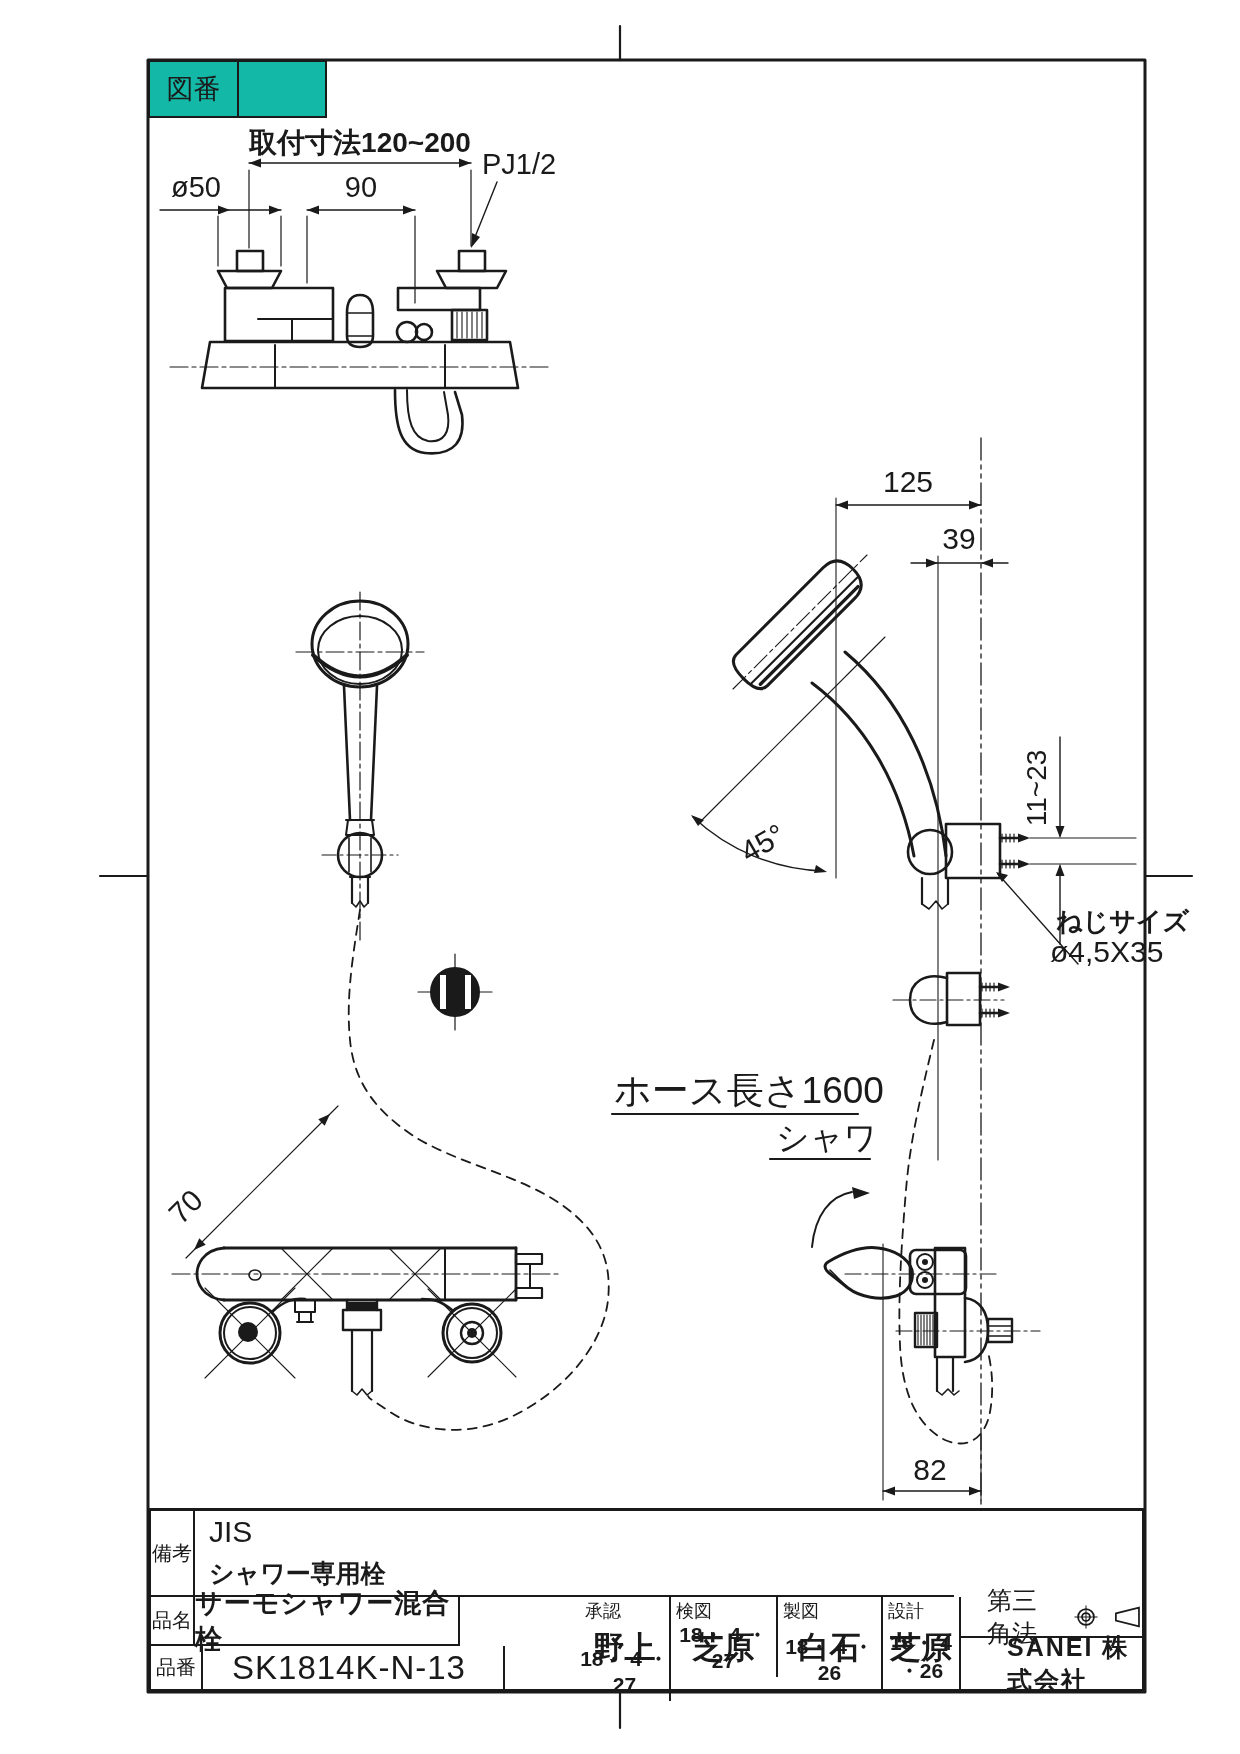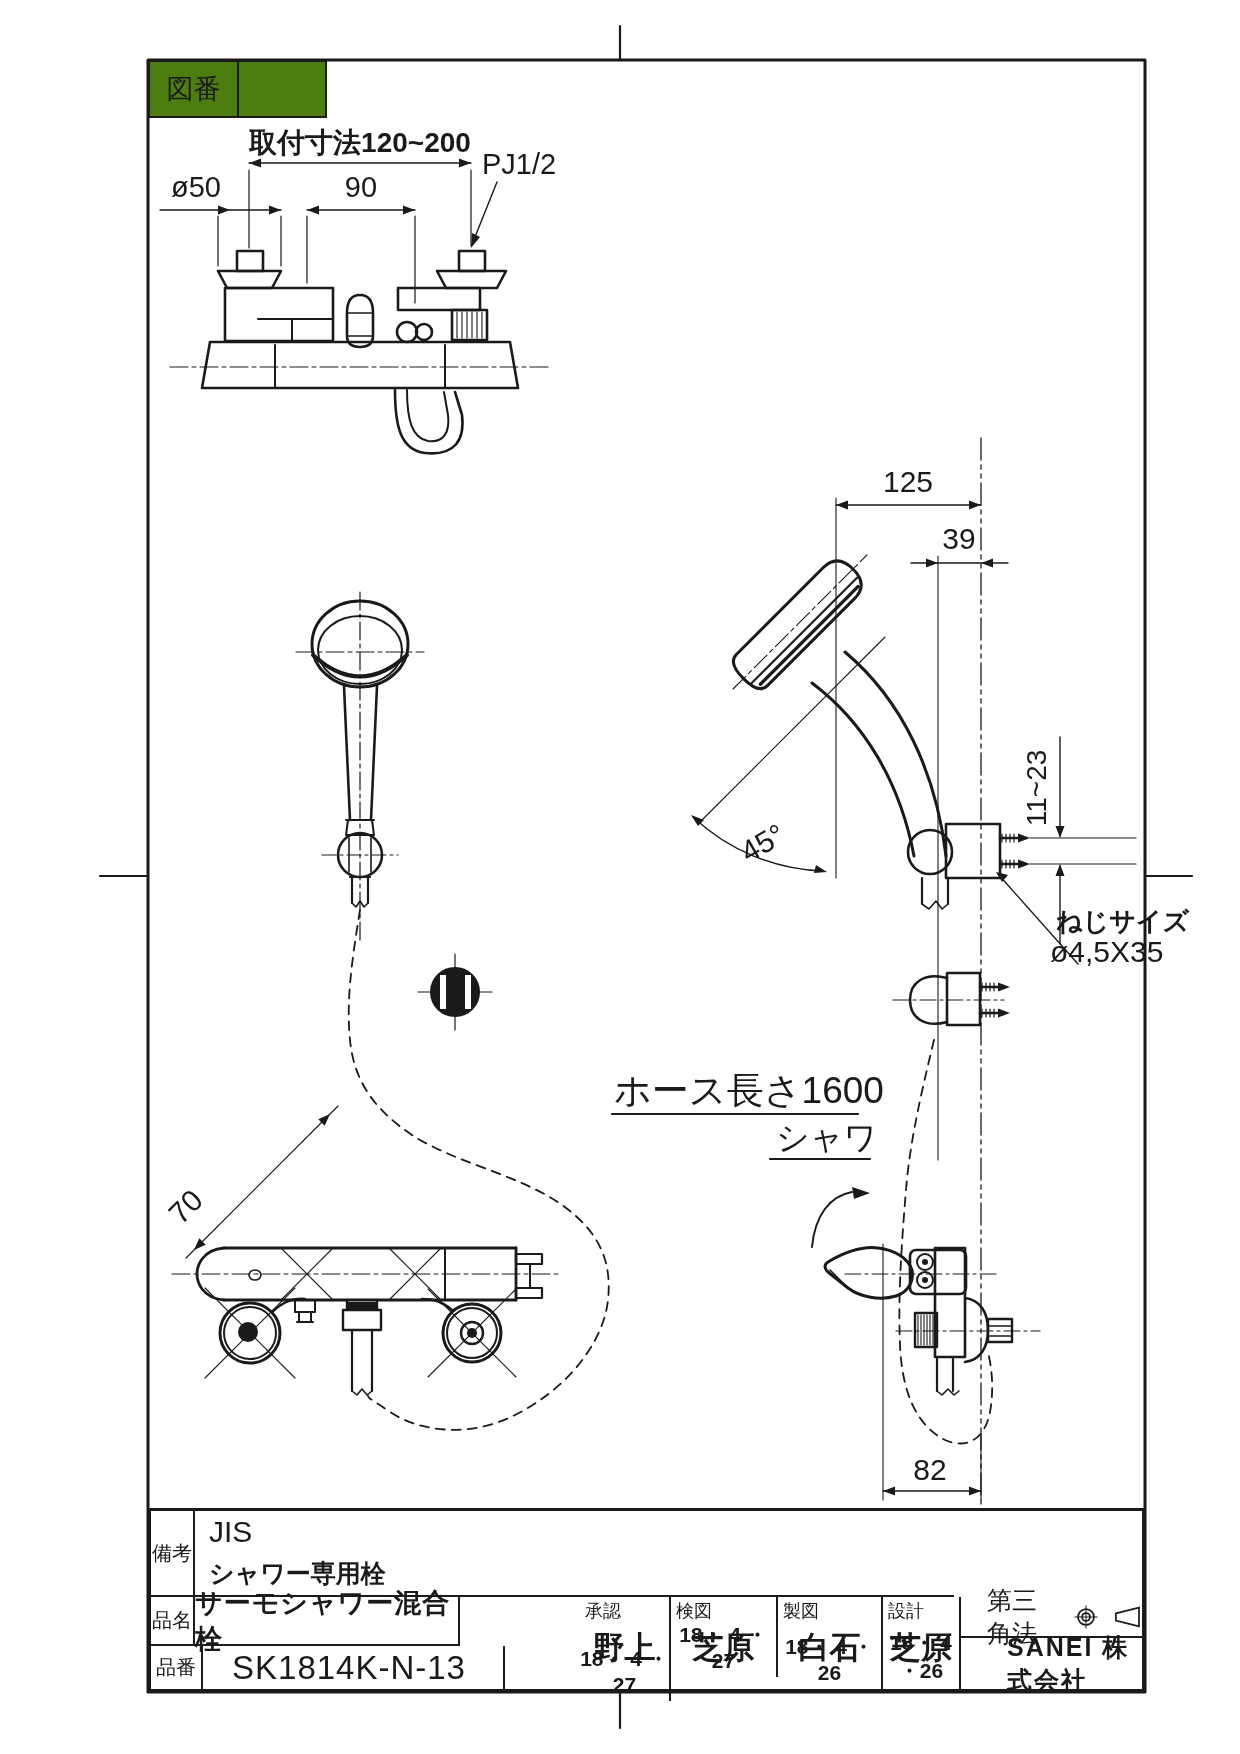--- a/index.html
+++ b/index.html
@@ -20,21 +20,21 @@
   .signname{position:absolute;left:0;right:0;top:30px;text-align:center;font-size:31px;font-weight:bold;}
   .signdate{position:absolute;left:0;right:0;bottom:4px;text-align:center;font-size:21px;font-weight:bold;letter-spacing:0px;}
   .scaleval{position:absolute;left:0;right:0;top:58px;text-align:center;font-size:34px;letter-spacing:6px;}
   .scalelbl{position:absolute;left:0;right:0;top:8px;text-align:center;font-size:22px;}
   .remarks1{position:absolute;left:14px;top:4px;font-size:30px;}
   .remarks2{position:absolute;left:14px;top:46px;font-size:25px;font-weight:bold;}
   .proj{display:flex;align-items:center;gap:14px;padding-left:26px;font-size:25px;}
   .company{display:flex;align-items:center;justify-content:center;font-size:25px;font-weight:bold;letter-spacing:2px;}
   
   .zuban{position:absolute;left:148px;top:60px;width:179px;height:58px;
-         border:2.5px solid #1a1a1a;box-sizing:border-box;background:#4d7c0f;}
+         border:2.5px solid #1a1a1a;box-sizing:border-box;background:#14b8a6;}
   .zuban .l{position:absolute;left:0;top:0;width:89px;height:100%;border-right:2px solid #1a1a1a;
             box-sizing:border-box;display:flex;align-items:center;justify-content:center;font-size:27px;}
 </style>
 </head>
 <body>
 
 <div id="page">
 
 <svg id="art" width="1240" height="1754" viewBox="0 0 1240 1754" stroke-linecap="round" stroke-linejoin="round">
 

